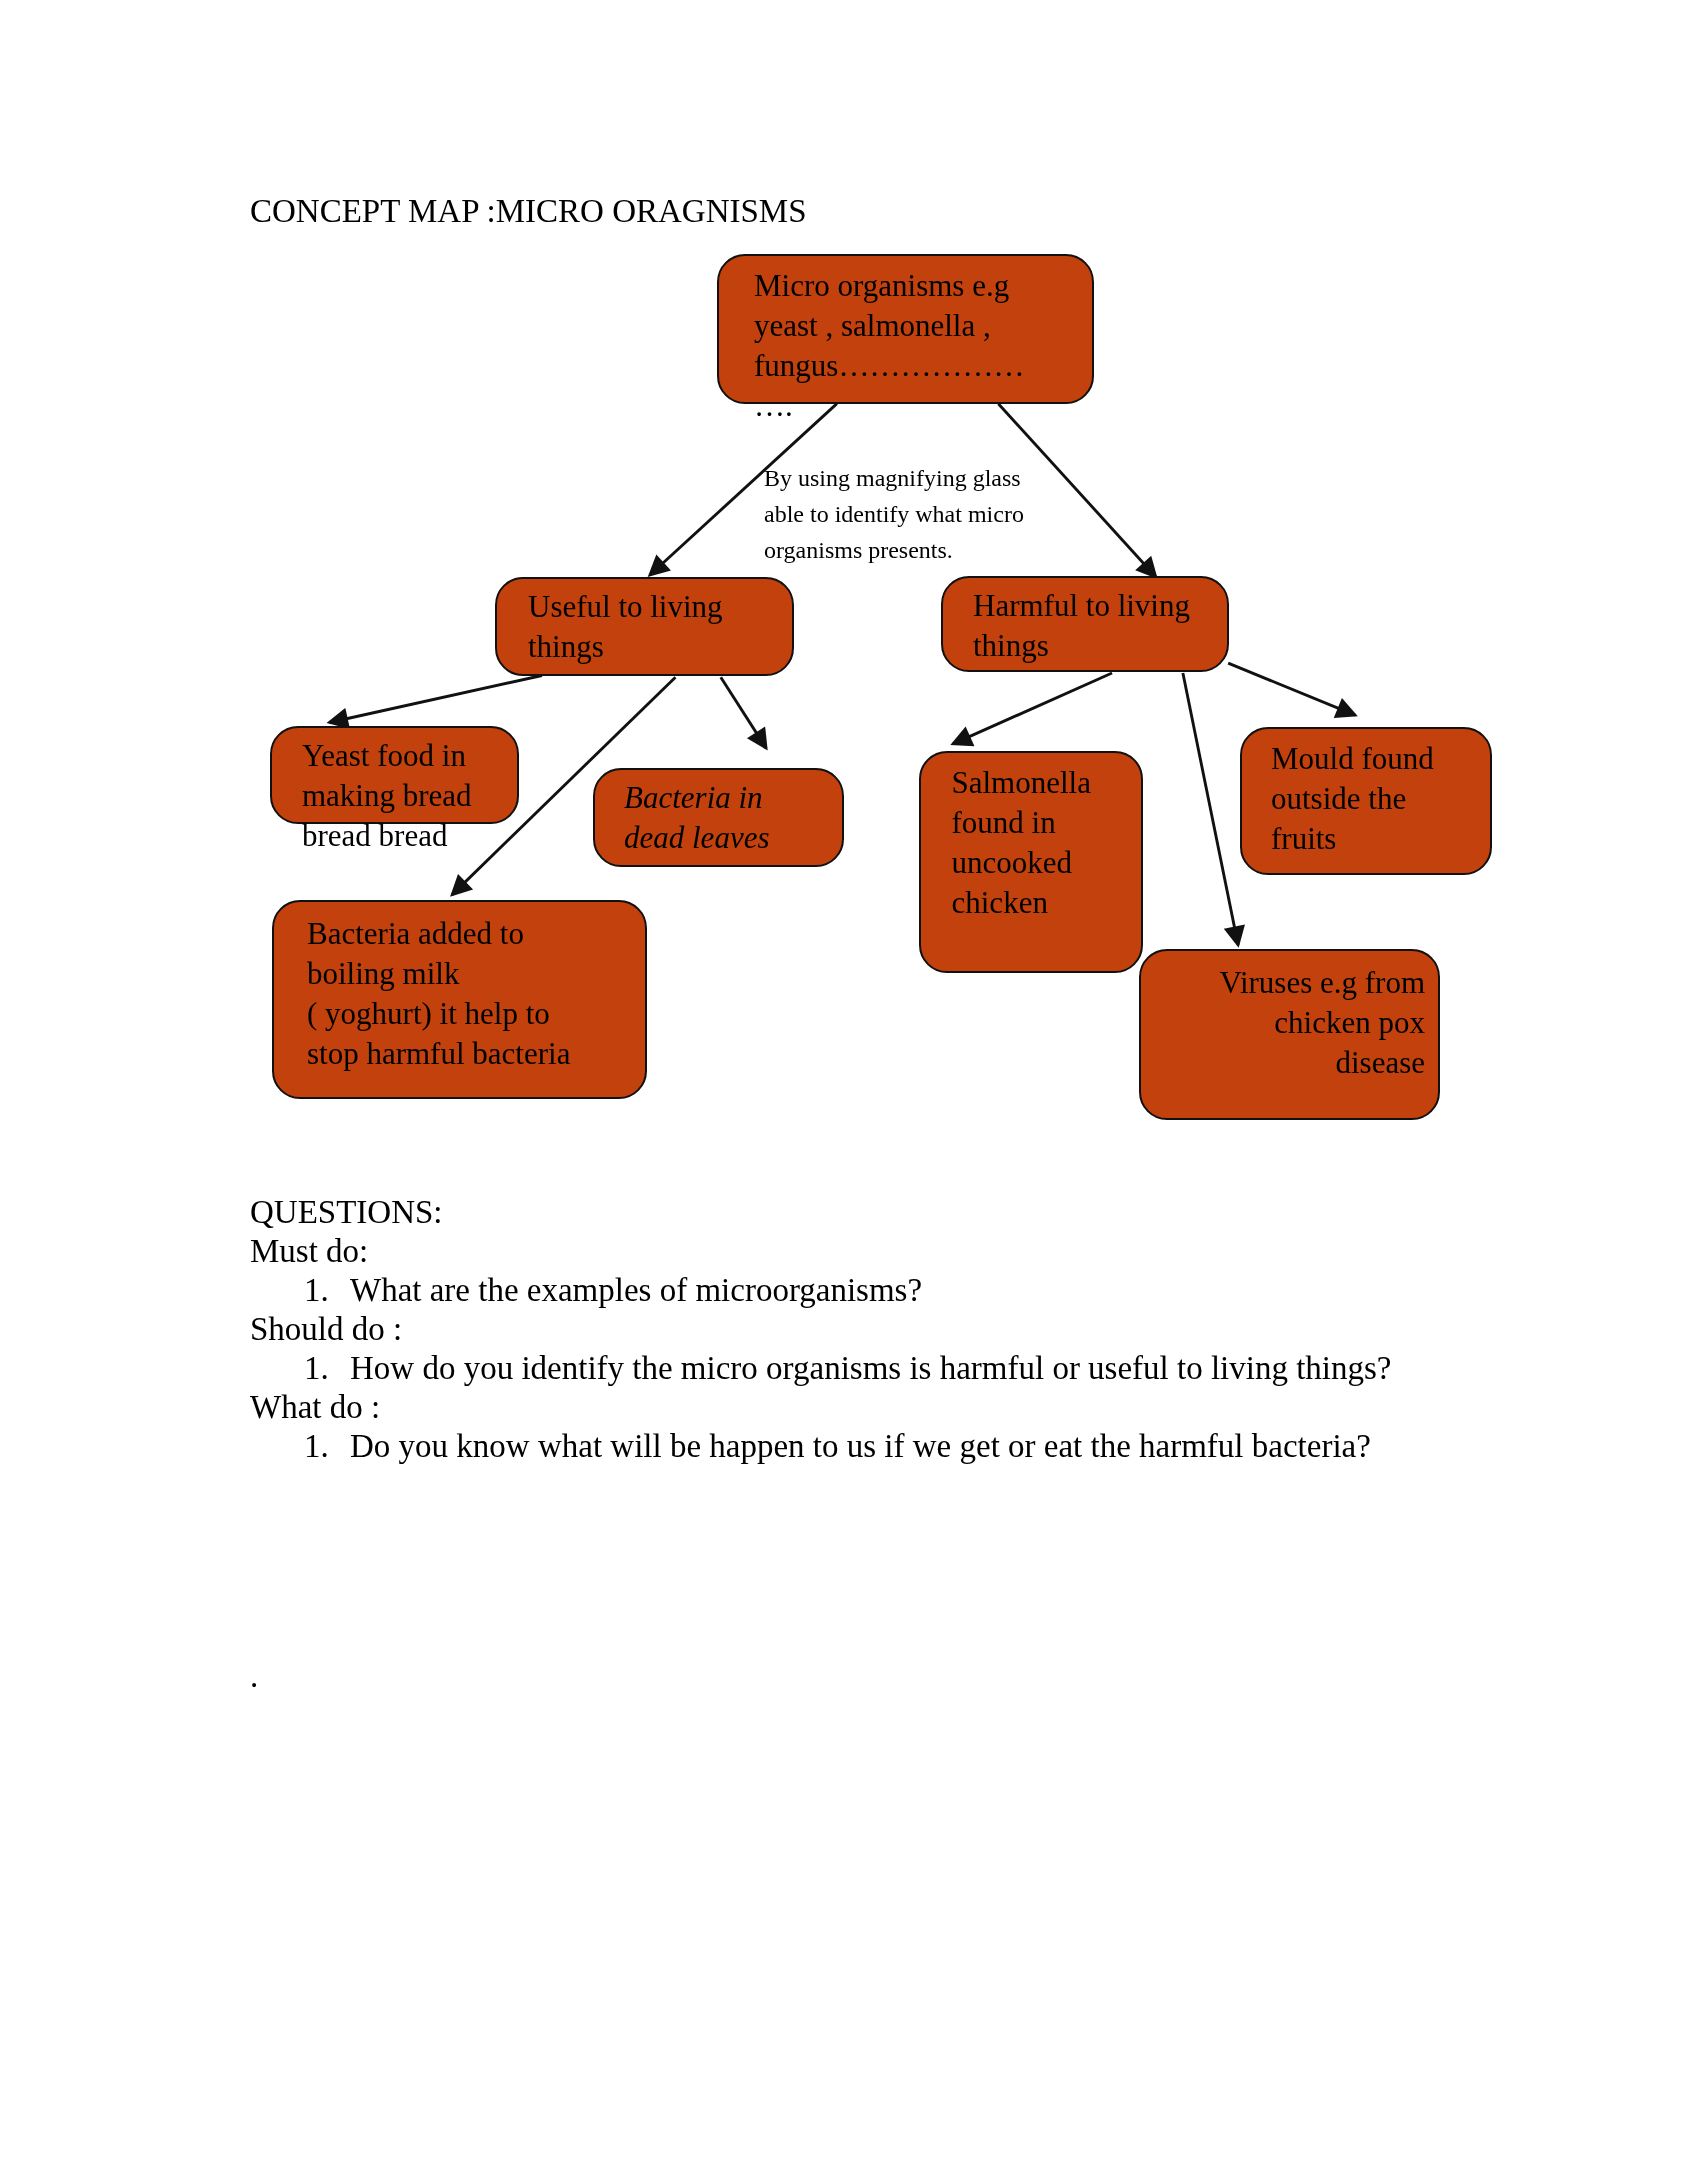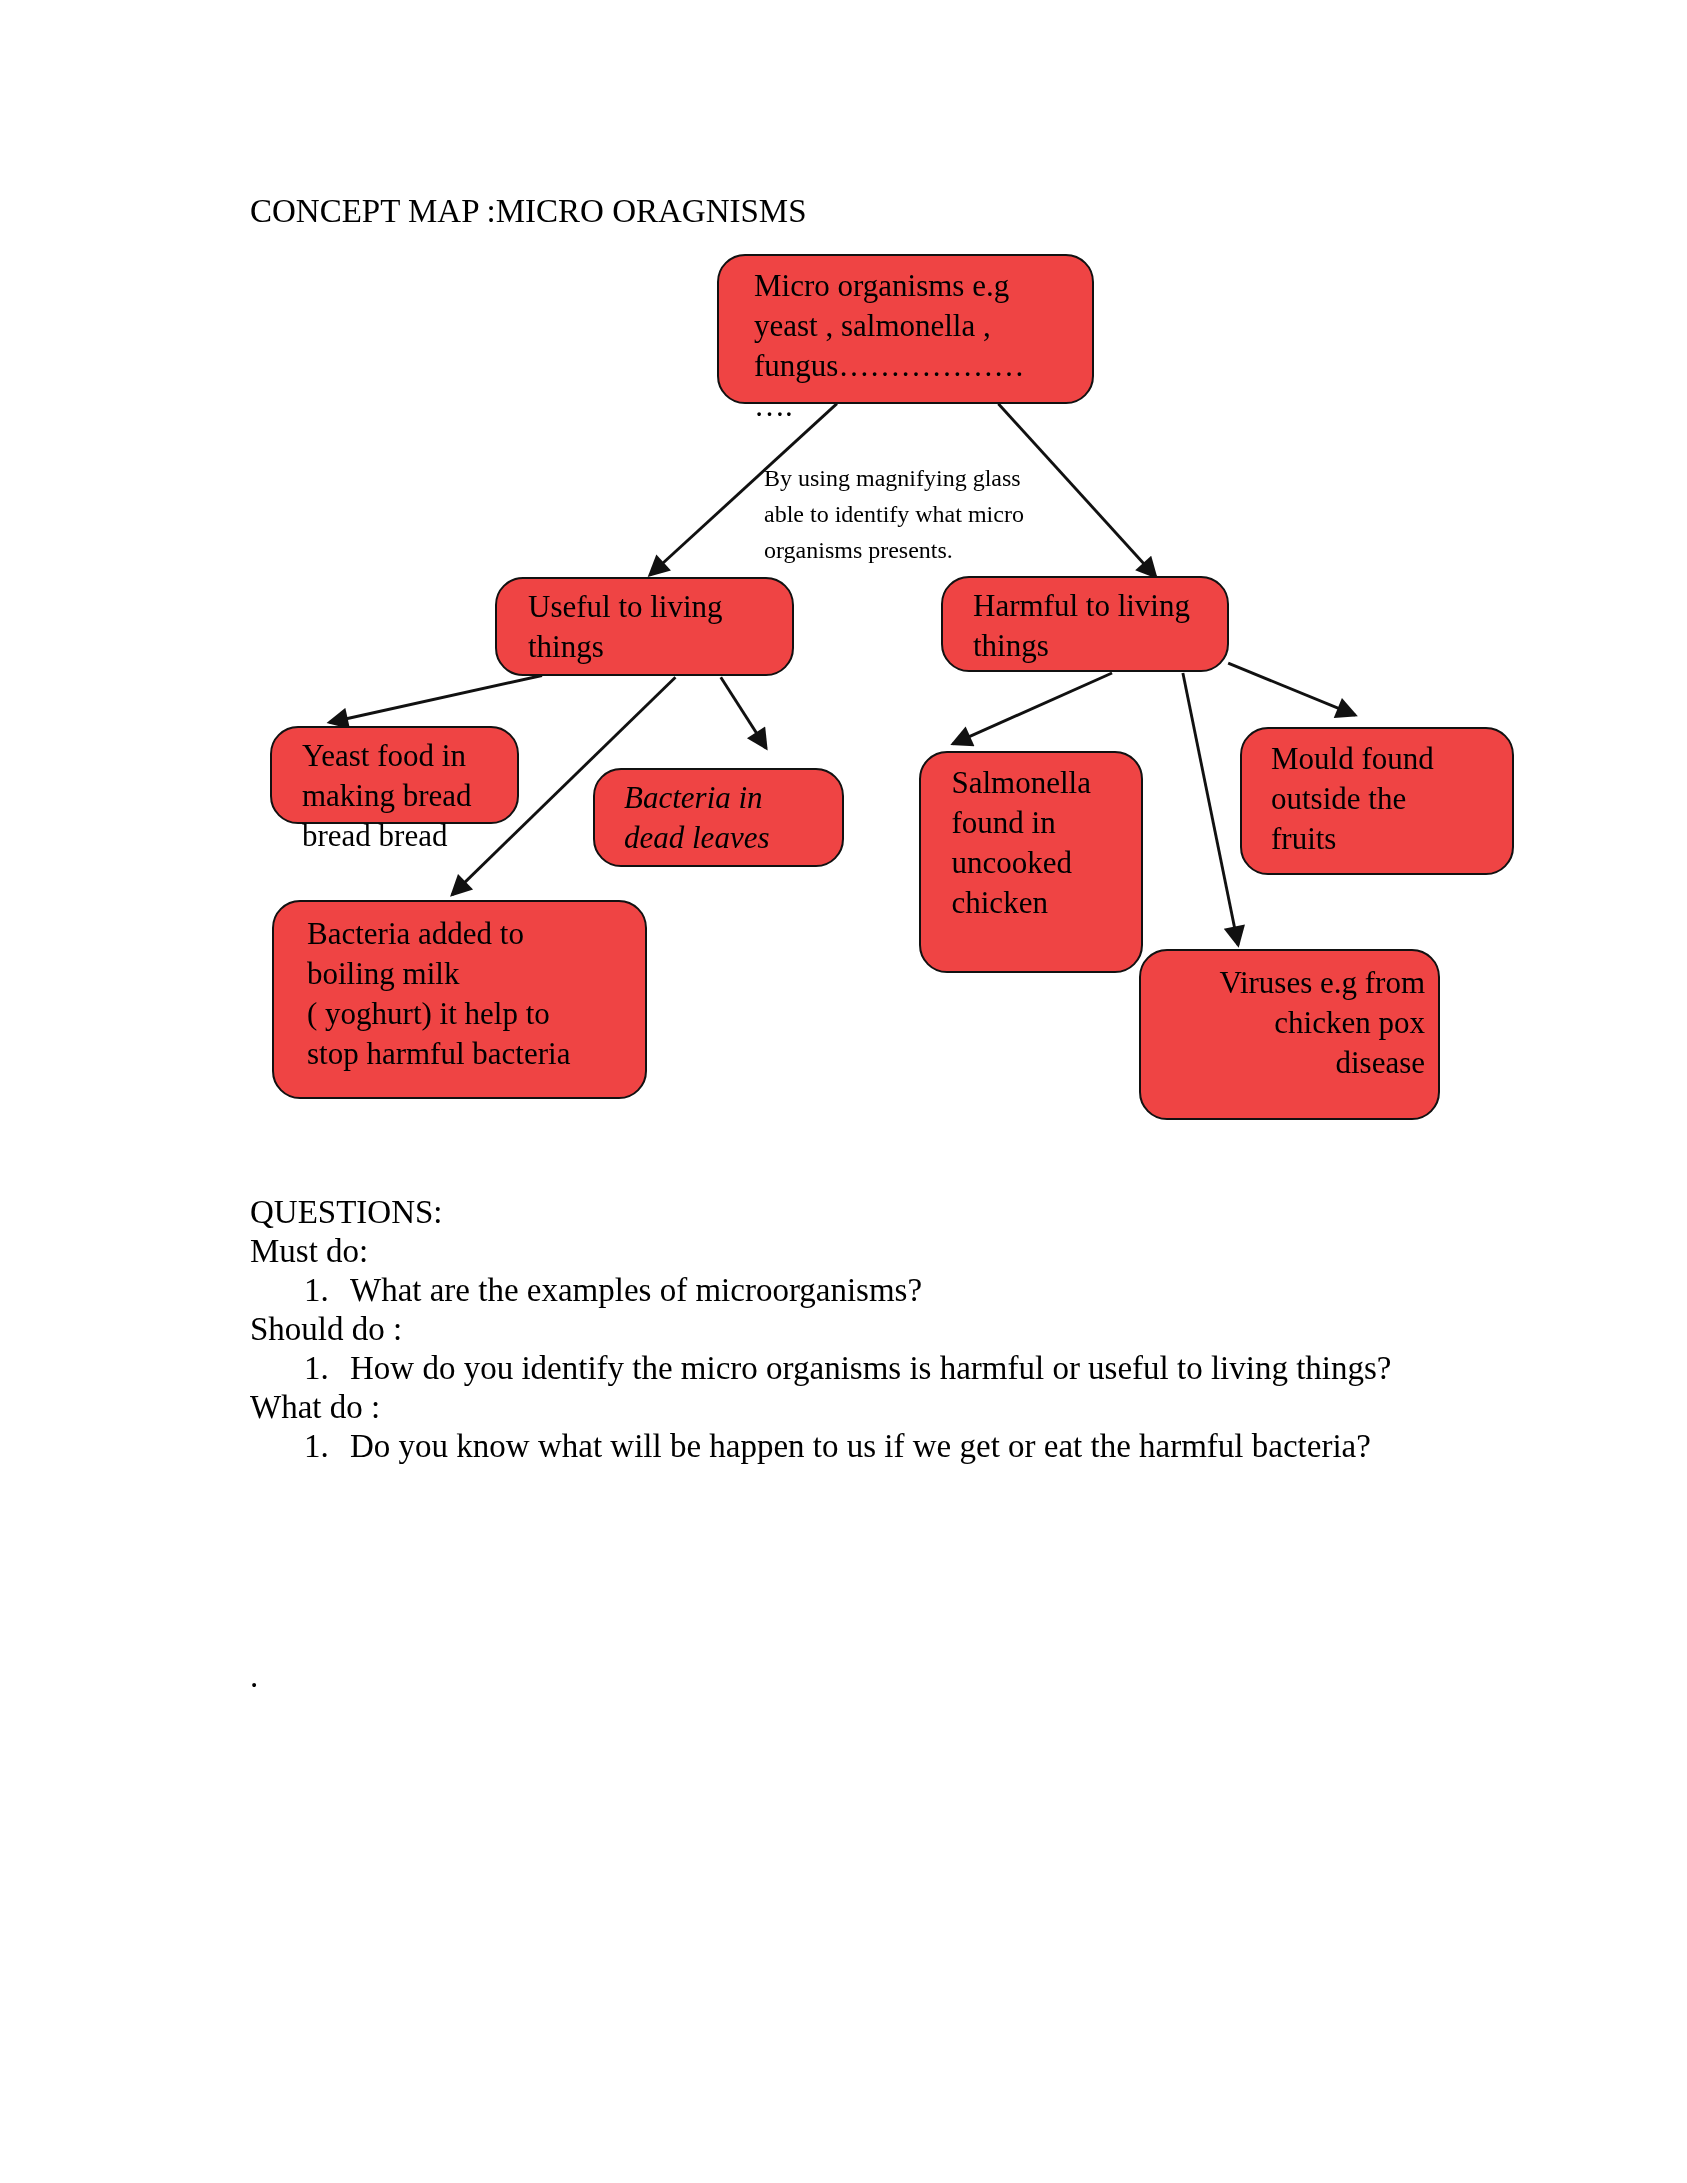--- a/index.html
+++ b/index.html
@@ -13,34 +13,34 @@
   }
   .title{
     position:absolute;left:250px;top:191px;
     font-size:33px;line-height:40px;white-space:pre;
   }
   svg.connectors{position:absolute;left:0;top:0;z-index:1;}
   .box{
     position:absolute;
     border:2.5px solid #111;
     border-radius:28px;
-    background:#ef4444;
+    background:#c2410c;
     font-size:31px;line-height:40px;
     white-space:pre-line;
     z-index:2;
     box-sizing:border-box;
   }
   
   .box-micro     {left:717px; top:254px; width:377px; height:150px; padding:10px 16.5px 0 35px; overflow:visible;}
   .box-useful    {left:495px; top:577px; width:299px; height:99px; padding:8.2px 16.5px 0 31px;}
   .box-harmful   {left:941px;top:576px; width:288px; height:96px; padding:8.2px 16.5px 0 30px;}
   .box-yeast     {left:270px; top:726px; width:249px; height:98px; padding:8.2px 13px 0 30px; overflow:visible;}
   .box-leaves    {left:593px; top:768px; width:251px; height:99px; padding:8.2px 13px 0 29px;font-style:italic;}
   .box-salmonella{left:919px;top:751px; width:224px; height:222px; padding:10px 13px 0 30.5px;}
-  .box-mould     {left:1240px;top:727px; width:274px; height:148px; padding:10px 13px 0 29px;}
+  .box-mould     {left:1240px;top:727px; width:252px; height:148px; padding:10px 13px 0 29px;}
   .box-yoghurt   {left:272px; top:900px;width:375px; height:199px; padding:11.5px 13px 0 33px;}
   .box-viruses   {left:1139px;top:949px;width:301px; height:171px; padding:11.5px 13px 0 32px;text-align:right;}
   .edge-label{
     position:absolute;left:764px;top:460px;width:346px;
     font-size:24px;line-height:36px;white-space:pre-line;z-index:2;
   }
   .questions{
     position:absolute;left:250px;top:1193px;width:1285px;
     font-size:33px;line-height:39px;z-index:2;
   }

